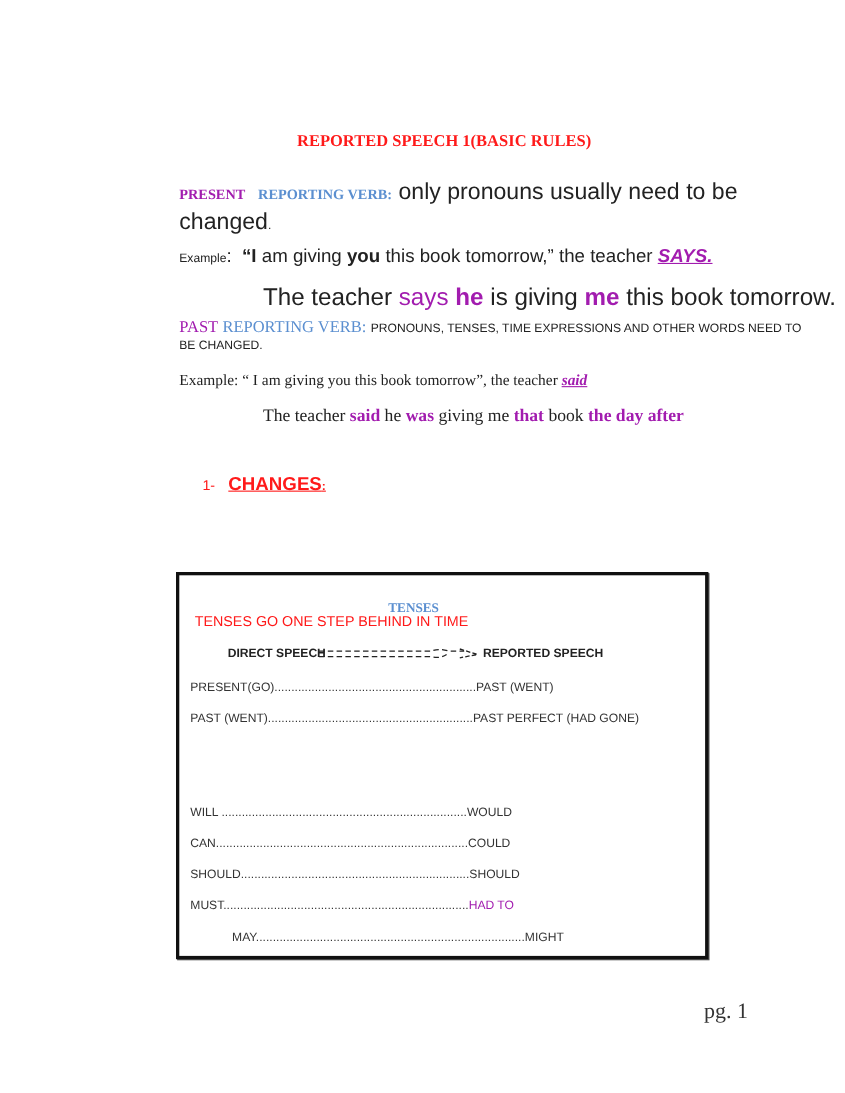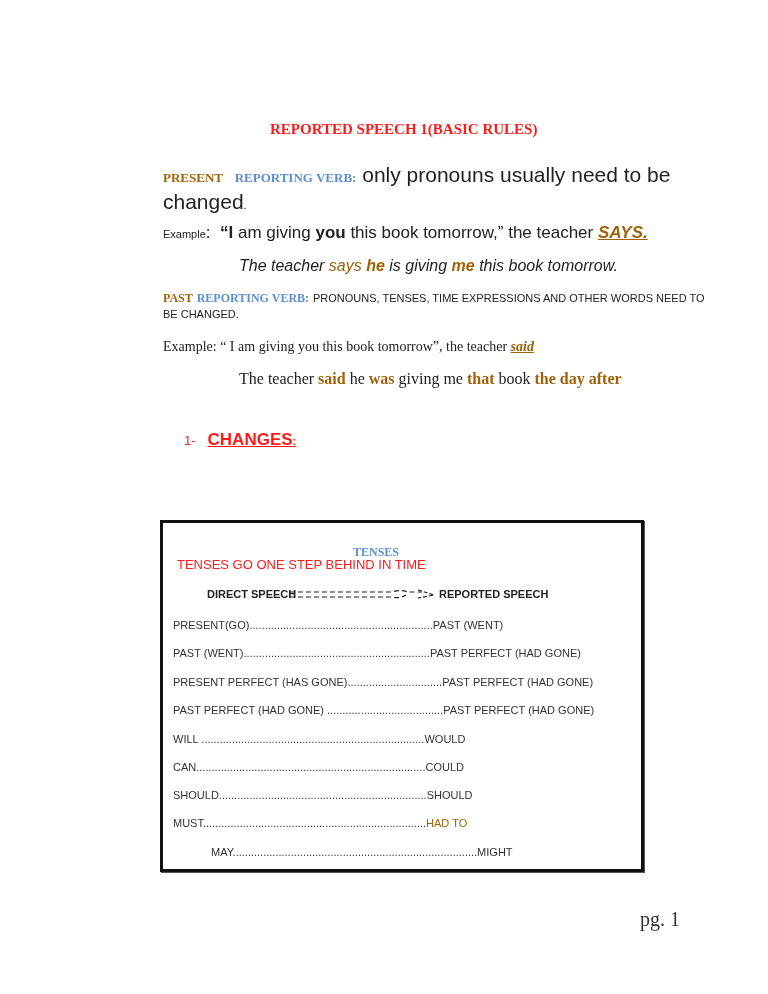--- a/index.html
+++ b/index.html
@@ -1,30 +1,30 @@
 <!DOCTYPE html>
 <html><head>
 <meta charset="utf-8">
 <style>
   html, body { margin:0; padding:0; background:#fff; }
   body { width:768px; height:994px; position:relative; overflow:hidden; font-family:"Liberation Sans", sans-serif; color:#222; }
   .abs { position:absolute; white-space:nowrap; }
   .serif { font-family:"Liberation Serif", serif; }
-  .red { color:#a16207; }
+  .red { color:#a21caf; }
   .blue { color:#5b8fd0; }
   .b { font-weight:bold; }
   .title { left:270px; top:121px; font-size:15px; font-weight:bold; color:#ff1a1a; }
   .line1 { left:163px; top:163px; font-size:21px; color:#222; }
   .line1 .lbl { font-size:13px; font-weight:bold; font-family:"Liberation Serif", serif; }
   .line1b { left:163px; top:190px; font-size:21px; }
   .ex1 { left:163px; top:223px; font-size:17px; }
   .ex1 .small { font-size:11px; }
-  .ex1b { left:239px; top:257px; font-size:16px;font-style:italic; }
+  .ex1b { left:239px; top:257px; font-size:22px; }
   .past { left:163px; top:289px; font-size:14px; }
-  .past .lbl { font-family:"Liberation Serif", serif; font-weight:bold; font-size:12px; }
+  .past .lbl { font-family:"Liberation Serif", serif; font-weight:normal; font-size:15px; }
   .past .rest { font-size:11px; }
   .pastb { left:163px; top:308px; font-size:11px; }
   .ex2 { left:163px; top:339px; font-size:14px; font-family:"Liberation Serif", serif; }
   .ex2b { left:239px; top:370px; font-size:16px; font-family:"Liberation Serif", serif; }
   .changes { left:184px; top:430px; font-size:17px; font-weight:bold; color:#ff1a1a; }
   .changes .num { font-size:13px; font-weight:normal; margin-right:12px; }
   .changes u { text-decoration-color:#ff1a1a; }
   .box { position:absolute; left:160px; top:520px; width:478px; height:346px; border:3px solid #111; box-shadow:1px 1px 0 #555; }
   .box-title { left:190px; top:22px; font-size:12px; font-weight:bold; font-family:"Liberation Serif", serif; color:#5b8fd0; }
   .box-sub { left:14px; top:34px; font-size:13px; color:#ff1a1a; }
@@ -78,22 +78,20 @@
   <div class="abs hdr" style="left:10px;top:65px;padding-left:34px;">DIRECT SPEECH</div>
   <svg class="arrow" viewBox="0 0 148 12">
     <path d="M2 4 H104 Q112 1 120 4 H134" stroke="#222" stroke-width="1.2" fill="none" stroke-dasharray="5,3"></path>
     <path d="M2 9 H104 Q112 11 118 7" stroke="#222" stroke-width="1.2" fill="none" stroke-dasharray="5,3"></path>
     <path d="M130 2 L146 7 L130 10" stroke="#222" stroke-width="1.2" fill="none" stroke-dasharray="4,2"></path>
   </svg>
   <div class="abs hdr" style="left:276px;top:65px;">REPORTED SPEECH</div>
 
   <div class="abs row" style="left:10px;top:96px;"><span>PRESENT(GO)</span><span>............................................................</span><span>PAST (WENT)</span></div>
   <div class="abs row" style="left:10px;top:124px;"><span>PAST (WENT)</span><span>.............................................................</span><span>PAST PERFECT (HAD GONE)</span></div>
-  <div class="abs row" style="left:10px;top:153px;"><span>PRESENT PERFECT (HAS GONE)</span><span>...............................</span><span>PAST PERFECT (HAD GONE)</span></div>
-  <div class="abs row" style="left:10px;top:181px;"><span>PAST PERFECT (HAD GONE) </span><span>......................................</span><span>PAST PERFECT (HAD GONE)</span></div>
   <div class="abs row" style="left:10px;top:238px;"><span>CAN</span><span>...........................................................................</span><span>COULD</span></div>
   <div class="abs row" style="left:10px;top:210px;"><span>WILL </span><span>.........................................................................</span><span>WOULD</span></div>
   <div class="abs row" style="left:10px;top:266px;"><span>SHOULD</span><span>....................................................................</span><span>SHOULD</span></div>
   <div class="abs row" style="left:10px;top:294px;"><span>MUST</span><span>.........................................................................</span><span class="red">HAD TO</span></div>
   <div class="abs row" style="left:10px;top:323px;padding-left:38px;"><span>MAY</span><span>................................................................................</span><span>MIGHT</span></div>
 </div>
 
 <div class="abs pgnum">pg. 1</div>
 
 </body></html>

